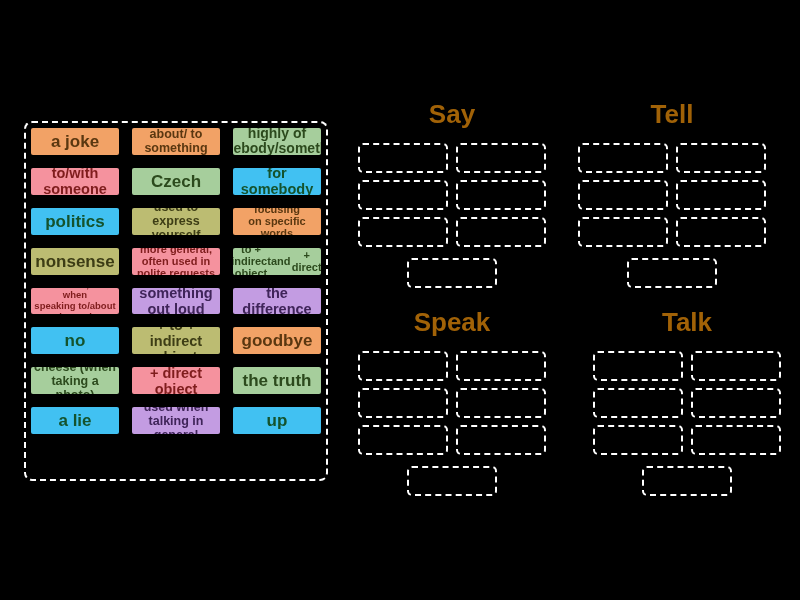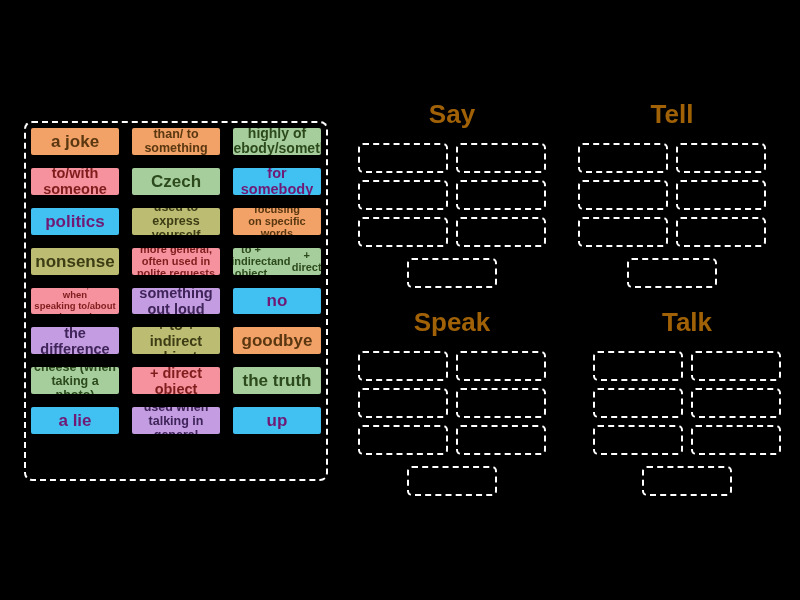--- a/index.html
+++ b/index.html
@@ -86,29 +86,29 @@
     margin-top: 11px;
     display: flex;
     justify-content: center;
   }
   .slot-bottom .slot { width: 90px; }
 </style>
 <style>.c-orange{background:#F2A266;color:#5A3710}
 .c-khaki{background:#BCBC72;color:#3D3D15}
 .c-green{background:#A6CE9C;color:#2C4A1D}
 .c-pink{background:#F5929E;color:#7f1d1d}
-.c-blue{background:#41C1F2;color:#701a75}
+.c-blue{background:#41C1F2;color:#14532d}
 .c-purple{background:#C39CE2;color:#3F2459}
 </style></head>
 <body>
 
 <div class="word-bank">
   <div class="tile-grid">
       <div class="tile c-orange s-lg">a joke</div>
-      <div class="tile c-orange s-sm">than/ to
+      <div class="tile c-orange s-sm">about/ to
 something</div>
       <div class="tile c-green s-xs10">highly of
 somebody/something</div>
       <div class="tile c-pink s-md">to/with
 someone</div>
       <div class="tile c-green s-lg">Czech</div>
       <div class="tile c-blue s-md">for
 somebody</div>
       <div class="tile c-blue s-lg">politics</div>
       <div class="tile c-khaki s-sm">used to express
@@ -121,23 +121,23 @@
 often used in
 polite requests</div>
       <div class="tile c-green s-xs">to + indirect
 object <b>and</b> to
 + direct object</div>
       <div class="tile c-pink s-xxs">less formal, used when
 speaking to/about
 people you know</div>
       <div class="tile c-purple s-md">something
 out loud</div>
-      <div class="tile c-blue s-lg">no</div>
       <div class="tile c-purple s-md">the
 difference</div>
+      <div class="tile c-blue s-lg">no</div>
       <div class="tile c-khaki s-md">+ to + indirect
 object</div>
       <div class="tile c-orange s-lg">goodbye</div>
       <div class="tile c-green s-sm">cheese (when
 taking a photo)</div>
       <div class="tile c-pink s-md">+ direct
 object</div>
       <div class="tile c-green s-lg">the truth</div>
       <div class="tile c-blue s-lg">a lie</div>
       <div class="tile c-purple s-sm">used when

